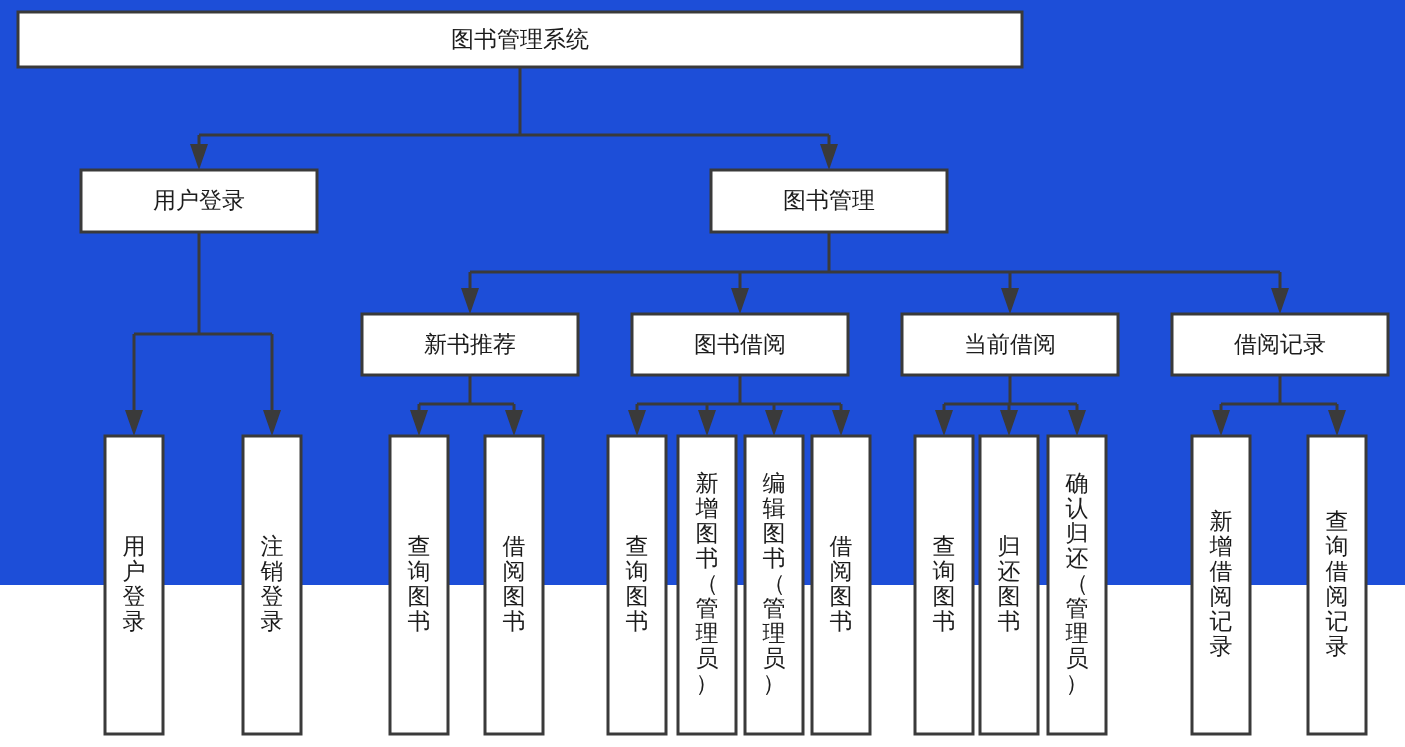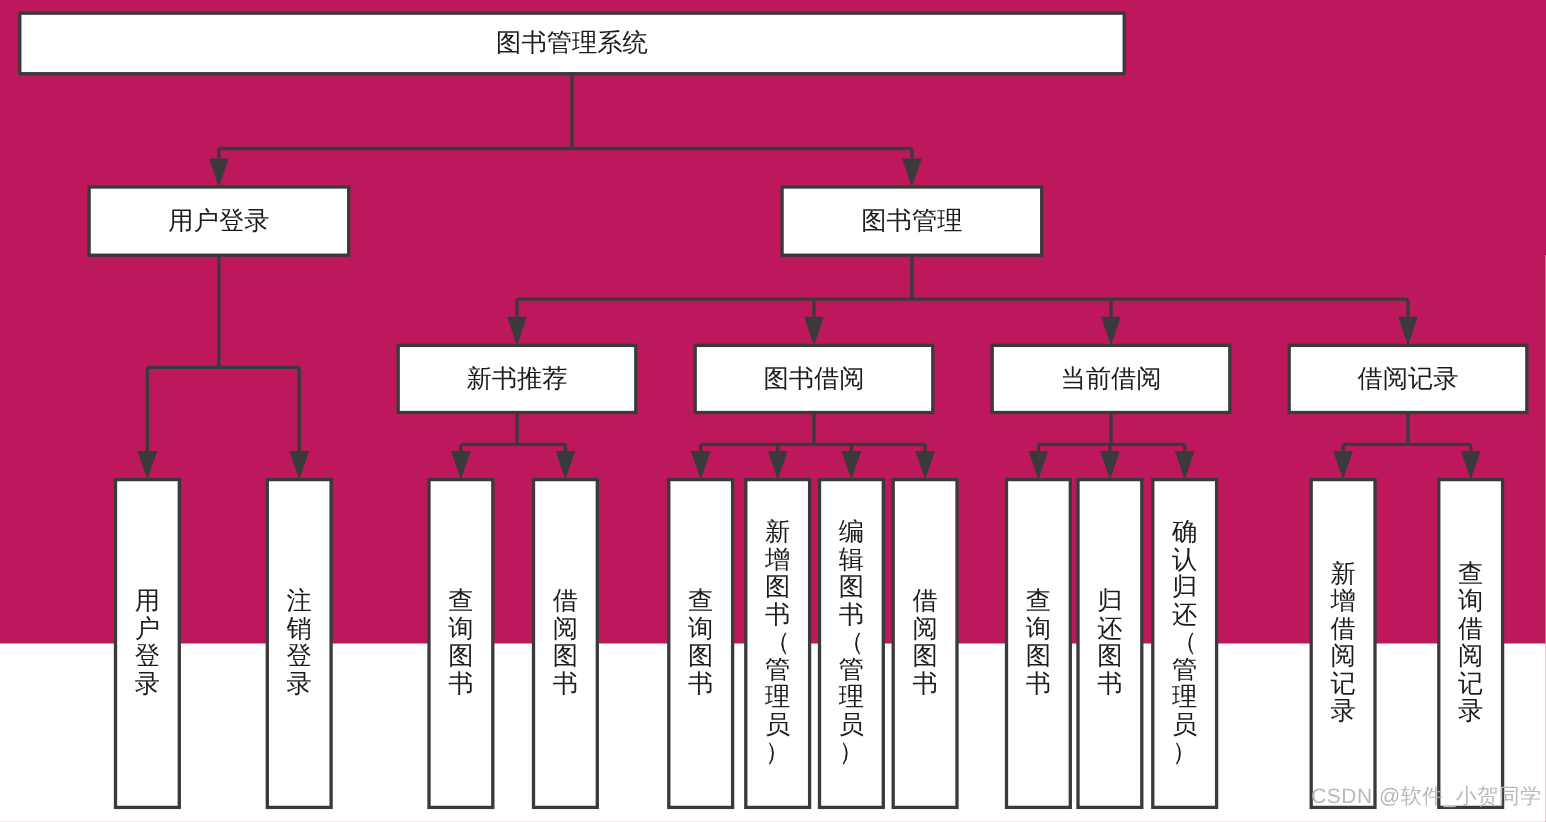--- a/index.html
+++ b/index.html
@@ -10,21 +10,21 @@
   body {
     width: 1405px;
     height: 747px;
     font-family: "Liberation Sans", "DejaVu Sans", sans-serif;
     overflow: hidden;
   }
   #diagram-root {
     position: relative;
     width: 1405px;
     height: 585px;
-    background: #be185d;
+    background: #1d4ed8;
   }
   svg.diagram-canvas {
     position: absolute;
     top: 0;
     left: 0;
     width: 1405px;
     height: 747px;
     display: block;
   }
   .node-box {
@@ -213,14 +213,13 @@
         <text x="1221" y="653.86" text-anchor="middle" font-size="23" font-family="&quot;Liberation Sans&quot;,&quot;DejaVu Sans&quot;,sans-serif" fill="#1c1c1c">录</text>
         <rect x="1308" y="436" width="58" height="298" class="node-box"></rect>
         <text x="1337" y="528.86" text-anchor="middle" font-size="23" font-family="&quot;Liberation Sans&quot;,&quot;DejaVu Sans&quot;,sans-serif" fill="#1c1c1c">查</text>
         <text x="1337" y="553.86" text-anchor="middle" font-size="23" font-family="&quot;Liberation Sans&quot;,&quot;DejaVu Sans&quot;,sans-serif" fill="#1c1c1c">询</text>
         <text x="1337" y="578.86" text-anchor="middle" font-size="23" font-family="&quot;Liberation Sans&quot;,&quot;DejaVu Sans&quot;,sans-serif" fill="#1c1c1c">借</text>
         <text x="1337" y="603.86" text-anchor="middle" font-size="23" font-family="&quot;Liberation Sans&quot;,&quot;DejaVu Sans&quot;,sans-serif" fill="#1c1c1c">阅</text>
         <text x="1337" y="628.86" text-anchor="middle" font-size="23" font-family="&quot;Liberation Sans&quot;,&quot;DejaVu Sans&quot;,sans-serif" fill="#1c1c1c">记</text>
         <text x="1337" y="653.86" text-anchor="middle" font-size="23" font-family="&quot;Liberation Sans&quot;,&quot;DejaVu Sans&quot;,sans-serif" fill="#1c1c1c">录</text>
       </g>
   </svg>
-  <div class="watermark-text">CSDN @软件_小贺同学</div>
 </div>
 
 </body></html>

